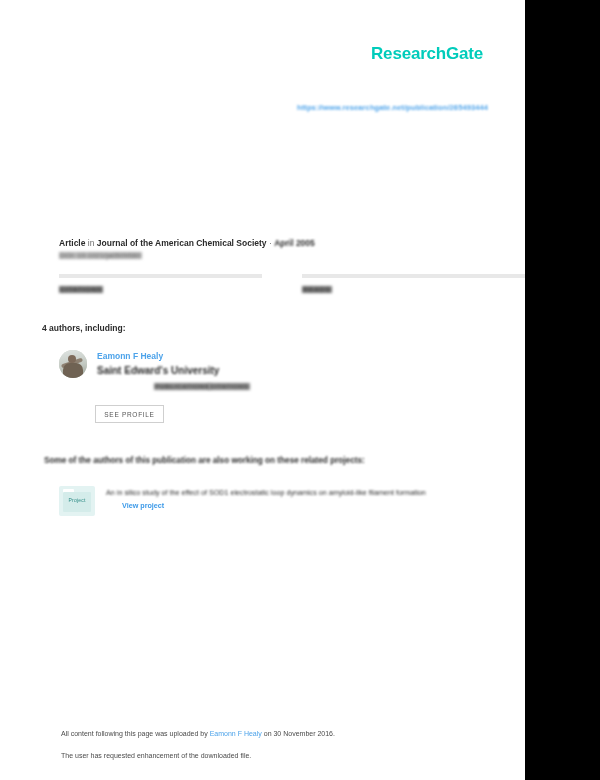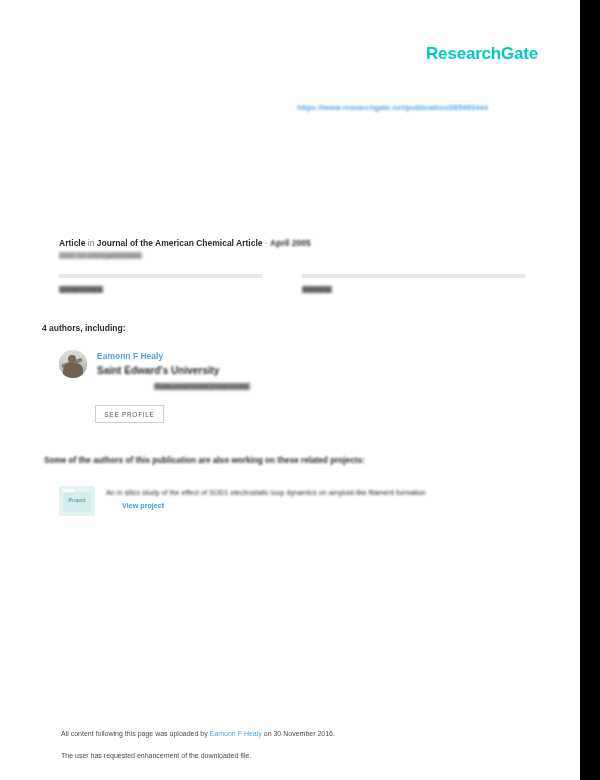--- a/index.html
+++ b/index.html
@@ -8,21 +8,21 @@
     background: #000000;
   }
   body {
     width: 600px;
     height: 780px;
     font-family: "Liberation Sans", sans-serif;
     overflow: hidden;
   }
   .page {
     position: relative;
-    width: 580px;
+    width: 525px;
     height: 780px;
     background: #ffffff;
     box-sizing: border-box;
   }
 
   
   .rg-logo {
     position: absolute;
     top: 44px;
     right: 42px;
@@ -311,21 +311,21 @@
 
 <div class="page">
 
   <div class="rg-logo">ResearchGate</div>
 
   <div class="rg-url">https://www.researchgate.net/publication/265493444</div>
 
   <div class="article-line">
     <span class="kind">Article</span>
     <span class="in">in</span>
-    <span class="journal">Journal of the American Chemical Article</span>
+    <span class="journal">Journal of the American Chemical Society</span>
     <span class="in">·</span>
     <span class="date">April 2005</span>
   </div>
 
   <div class="doi-line">DOI: 10.1021/ja0509580</div>
 
   <div class="stat stat-citations">
     <div class="rule"></div>
     <div class="label">CITATIONS</div>
   </div>

